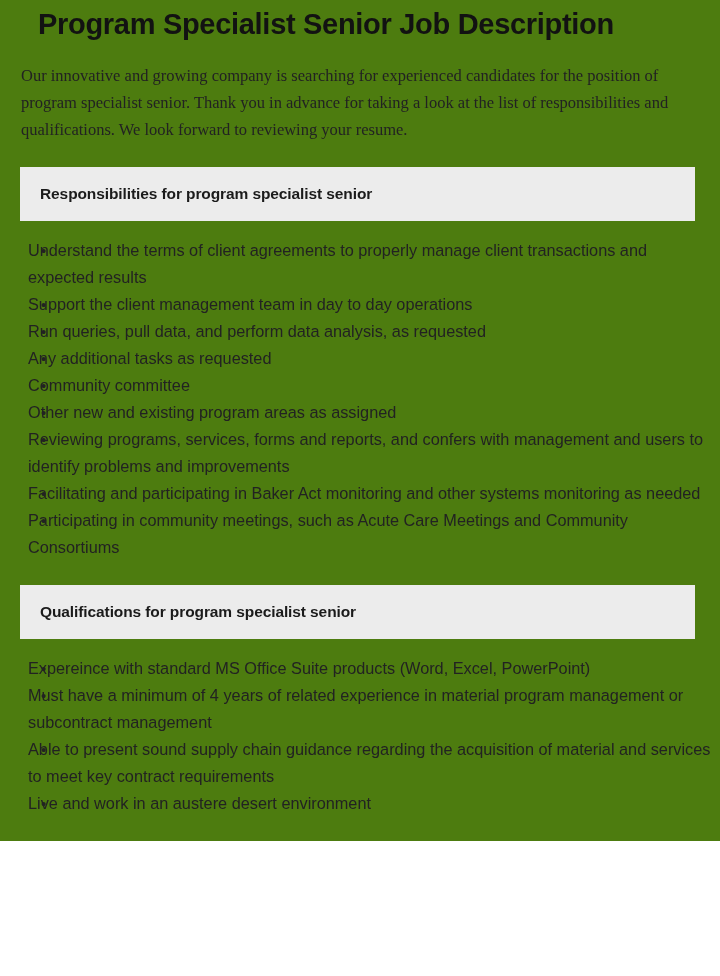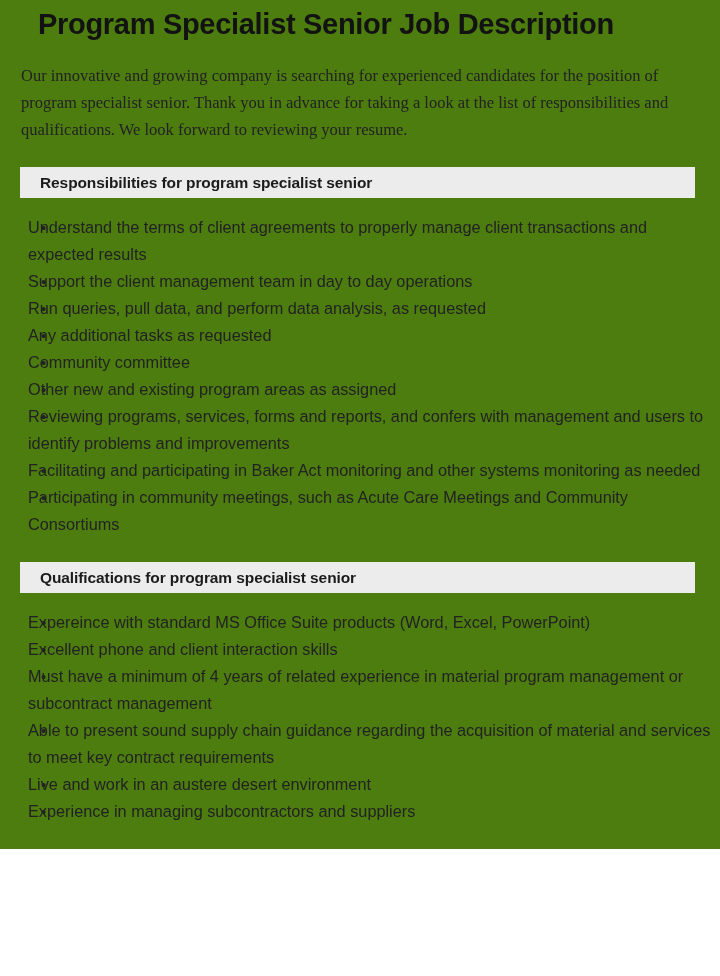--- a/index.html
+++ b/index.html
@@ -43,21 +43,21 @@
     font-family: Liberation Serif, serif;
   }
 
   .section {
     margin: 0;
   }
 
   .section-heading {
     margin: 24px 25px 0 20px;
     background: #ececec;
-    height: 31px;
+    height: 54px;
     display: flex;
     align-items: center;
     padding: 0 0 0 20px;
     box-sizing: border-box;
   }
   .section-heading-text {
     font-size: 15.5px;
     font-weight: bold;
     color: #1b1b1b;
     letter-spacing: -0.1px;
@@ -113,22 +113,20 @@
       <li>Participating in community meetings, such as Acute Care Meetings and Community Consortiums</li>
     </ul>
   </div>
 
   <div class="section">
     <div class="section-heading">
       <span class="section-heading-text">Qualifications for program specialist senior</span>
     </div>
     <ul class="bullet-list">
       <li>Expereince with standard MS Office Suite products (Word, Excel, PowerPoint)</li>
-      <li>Excellent phone and client interaction skills</li>
       <li>Must have a minimum of 4 years of related experience in material program management or subcontract management</li>
       <li>Able to present sound supply chain guidance regarding the acquisition of material and services to meet key contract requirements</li>
       <li>Live and work in an austere desert environment</li>
-      <li>Experience in managing subcontractors and suppliers</li>
     </ul>
   </div>
 
   <div class="spacer-bottom"></div>
 </div>
 
 </body></html>

